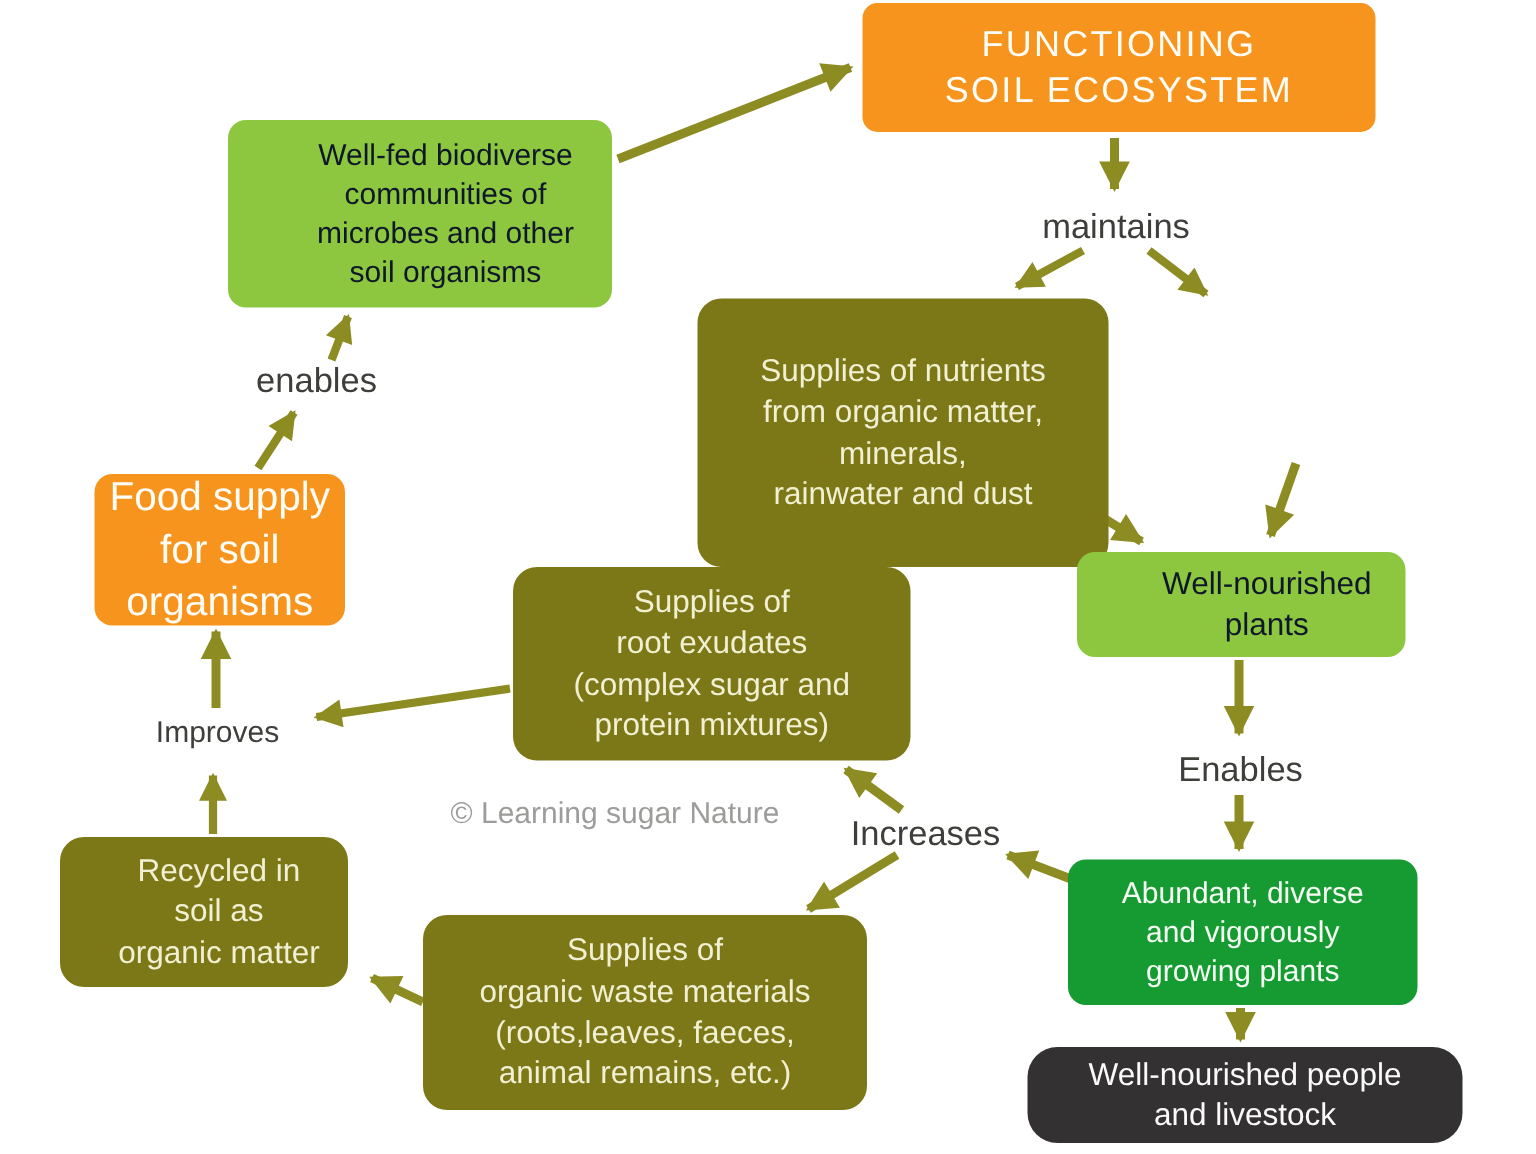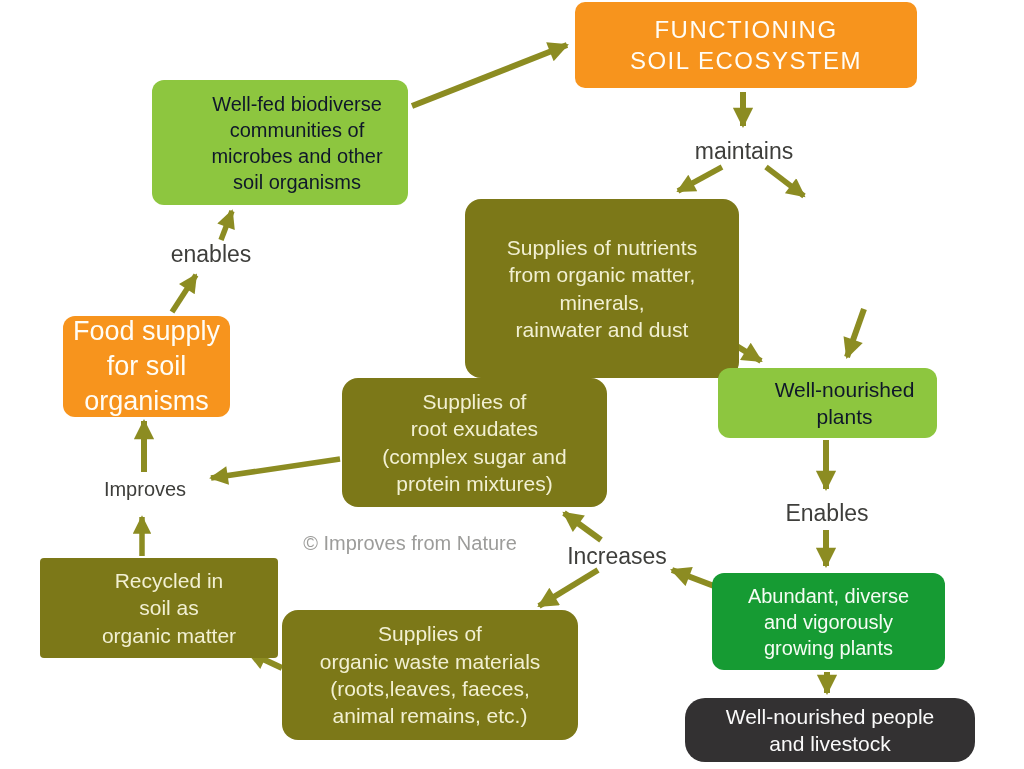--- a/index.html
+++ b/index.html
@@ -45,21 +45,21 @@
   .forest      { background: var(--forest-green, #169b33); color: #f6fcf4; }
   .darkbox     { background: var(--dark-gray, #333132); color: #fafafa; }
 
   .node-functioning   { left: 575px; top: 2px;   width: 342px; height: 86px;  border-radius: 10px; font-size: 24px; letter-spacing: 1.5px; }
   .node-wellfed       { left: 152px; top: 80px;  width: 256px; height: 125px; border-radius: 12px; font-size: 20px; }
   .node-nutrients     { left: 428px; top: 199px; width: 274px; height: 179px; border-radius: 16px; font-size: 21px; margin-left: 37px; }
   .node-soilstructure { left: 787px; top: 208px; width: 176px; height: 99px;  border-radius: 14px; font-size: 20px; }
   .node-plants        { left: 718px; top: 368px; width: 219px; height: 70px;  border-radius: 12px; font-size: 21px; justify-content: center; }
   .node-foodsupply    { left: 63px;  top: 316px; width: 167px; height: 101px; border-radius: 12px; font-size: 27px; }
   .node-rootexudates  { left: 342px; top: 378px; width: 265px; height: 129px; border-radius: 16px; font-size: 21px; }
-  .node-recycled      { left: 40px;  top: 558px; width: 238px; height: 100px; border-radius: 4px; font-size: 21px; padding-left: 28px; }
+  .node-recycled      { left: 40px;  top: 558px; width: 192px; height: 100px; border-radius: 16px; font-size: 21px; padding-left: 28px; }
   .node-abundant      { left: 712px; top: 573px; width: 233px; height: 97px;  border-radius: 12px; font-size: 20px; }
   .node-organicwaste  { left: 282px; top: 610px; width: 296px; height: 130px; border-radius: 16px; font-size: 21px; }
   .node-people        { left: 685px; top: 698px; width: 290px; height: 64px;  border-radius: 20px; font-size: 21px; }
 
   .flow-label {
     position: absolute;
     transform: translate(-50%, -50%);
     color: var(--label-text, #3e3e3b);
     font-size: 23px;
     white-space: nowrap;
@@ -169,15 +169,15 @@
   <div class="node darkbox node-people">
     <span class="txt">Well-nourished people
 and livestock</span>
   </div>
 
   <div class="flow-label label-maintains">maintains</div>
   <div class="flow-label label-enables-left">enables</div>
   <div class="flow-label label-improves">Improves</div>
   <div class="flow-label label-enables-right">Enables</div>
   <div class="flow-label label-increases">Increases</div>
-  <div class="watermark">© Improves from Nature</div>
+  <div class="watermark">© Learning sugar Nature</div>
 
 </div>
 
 </body></html>

